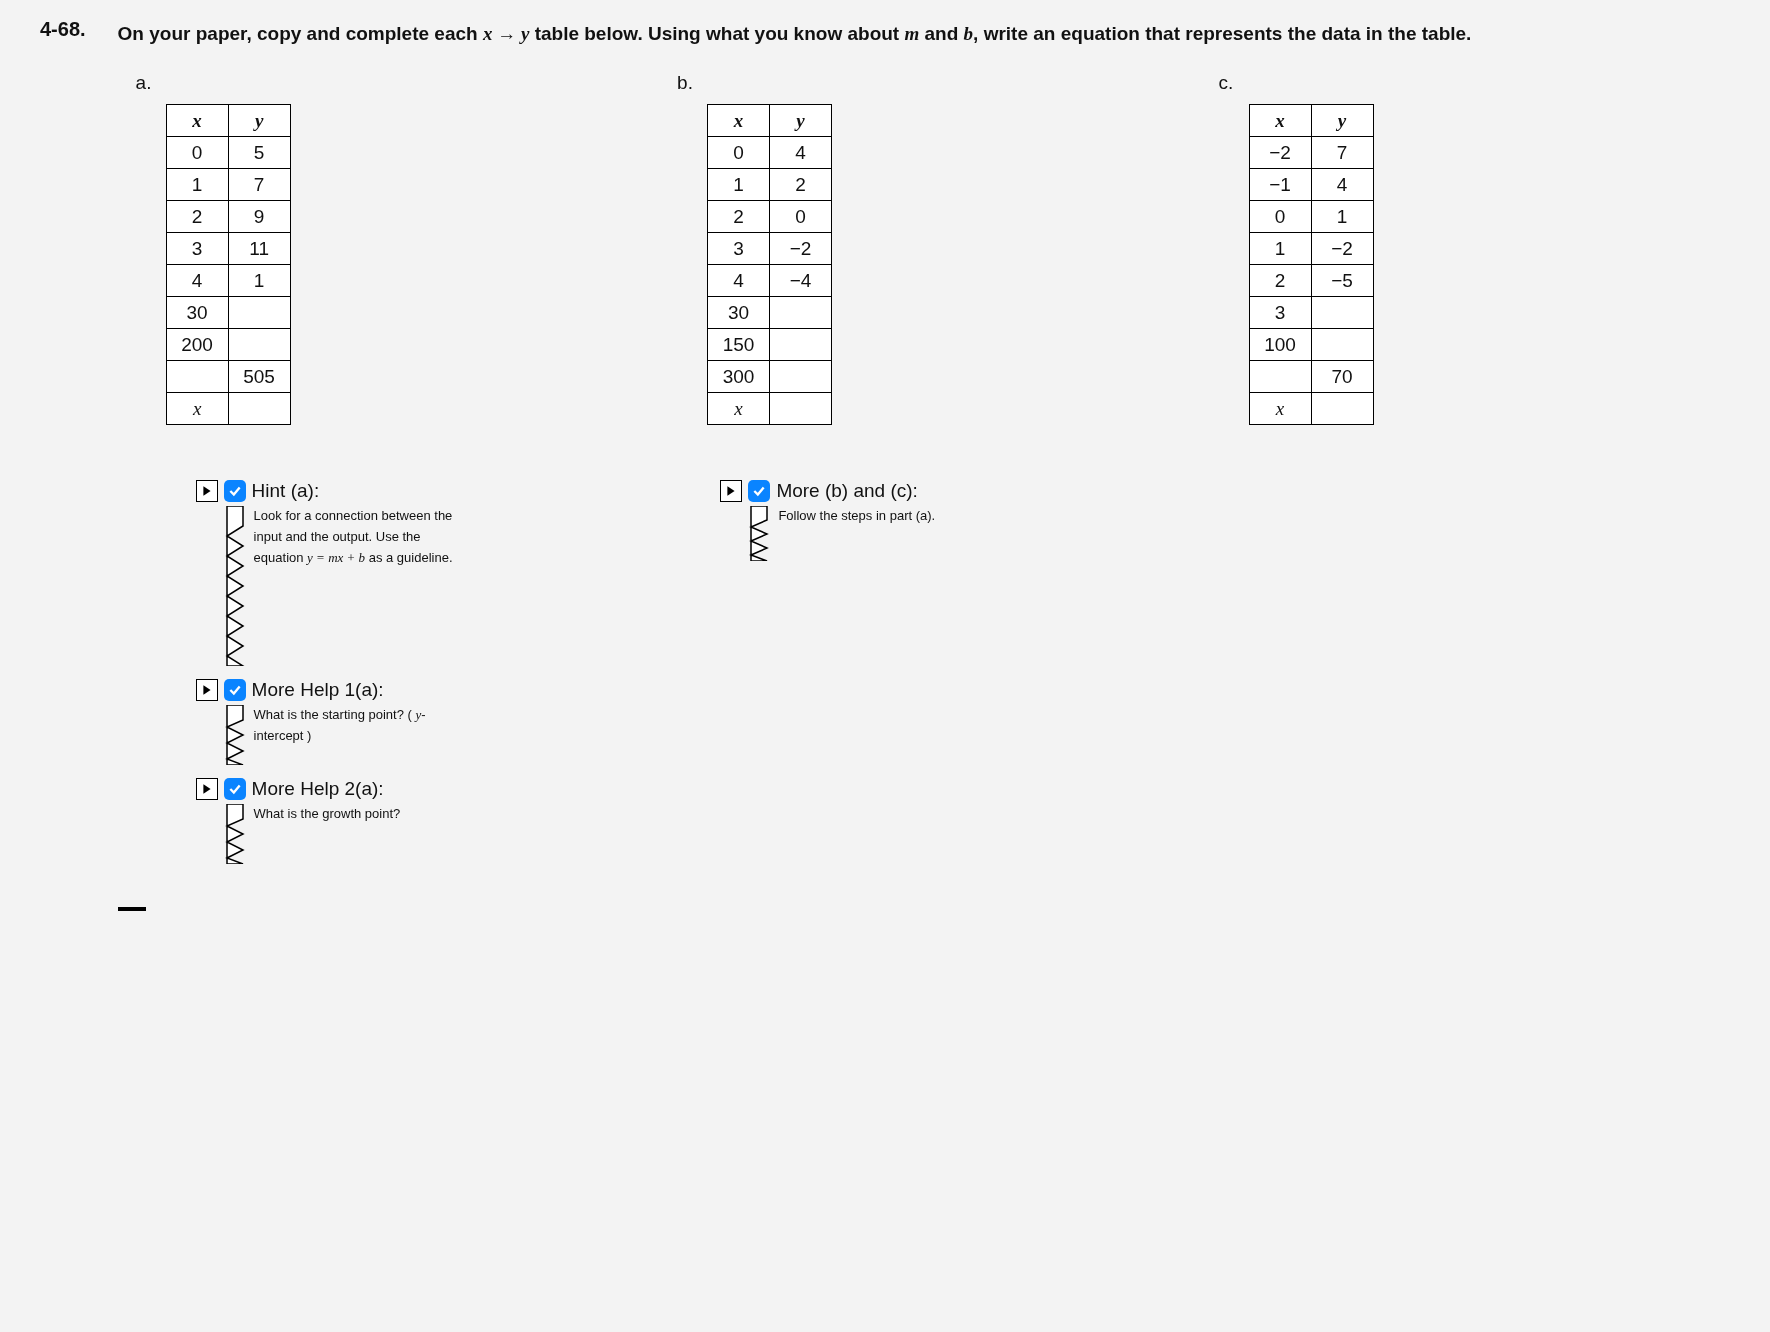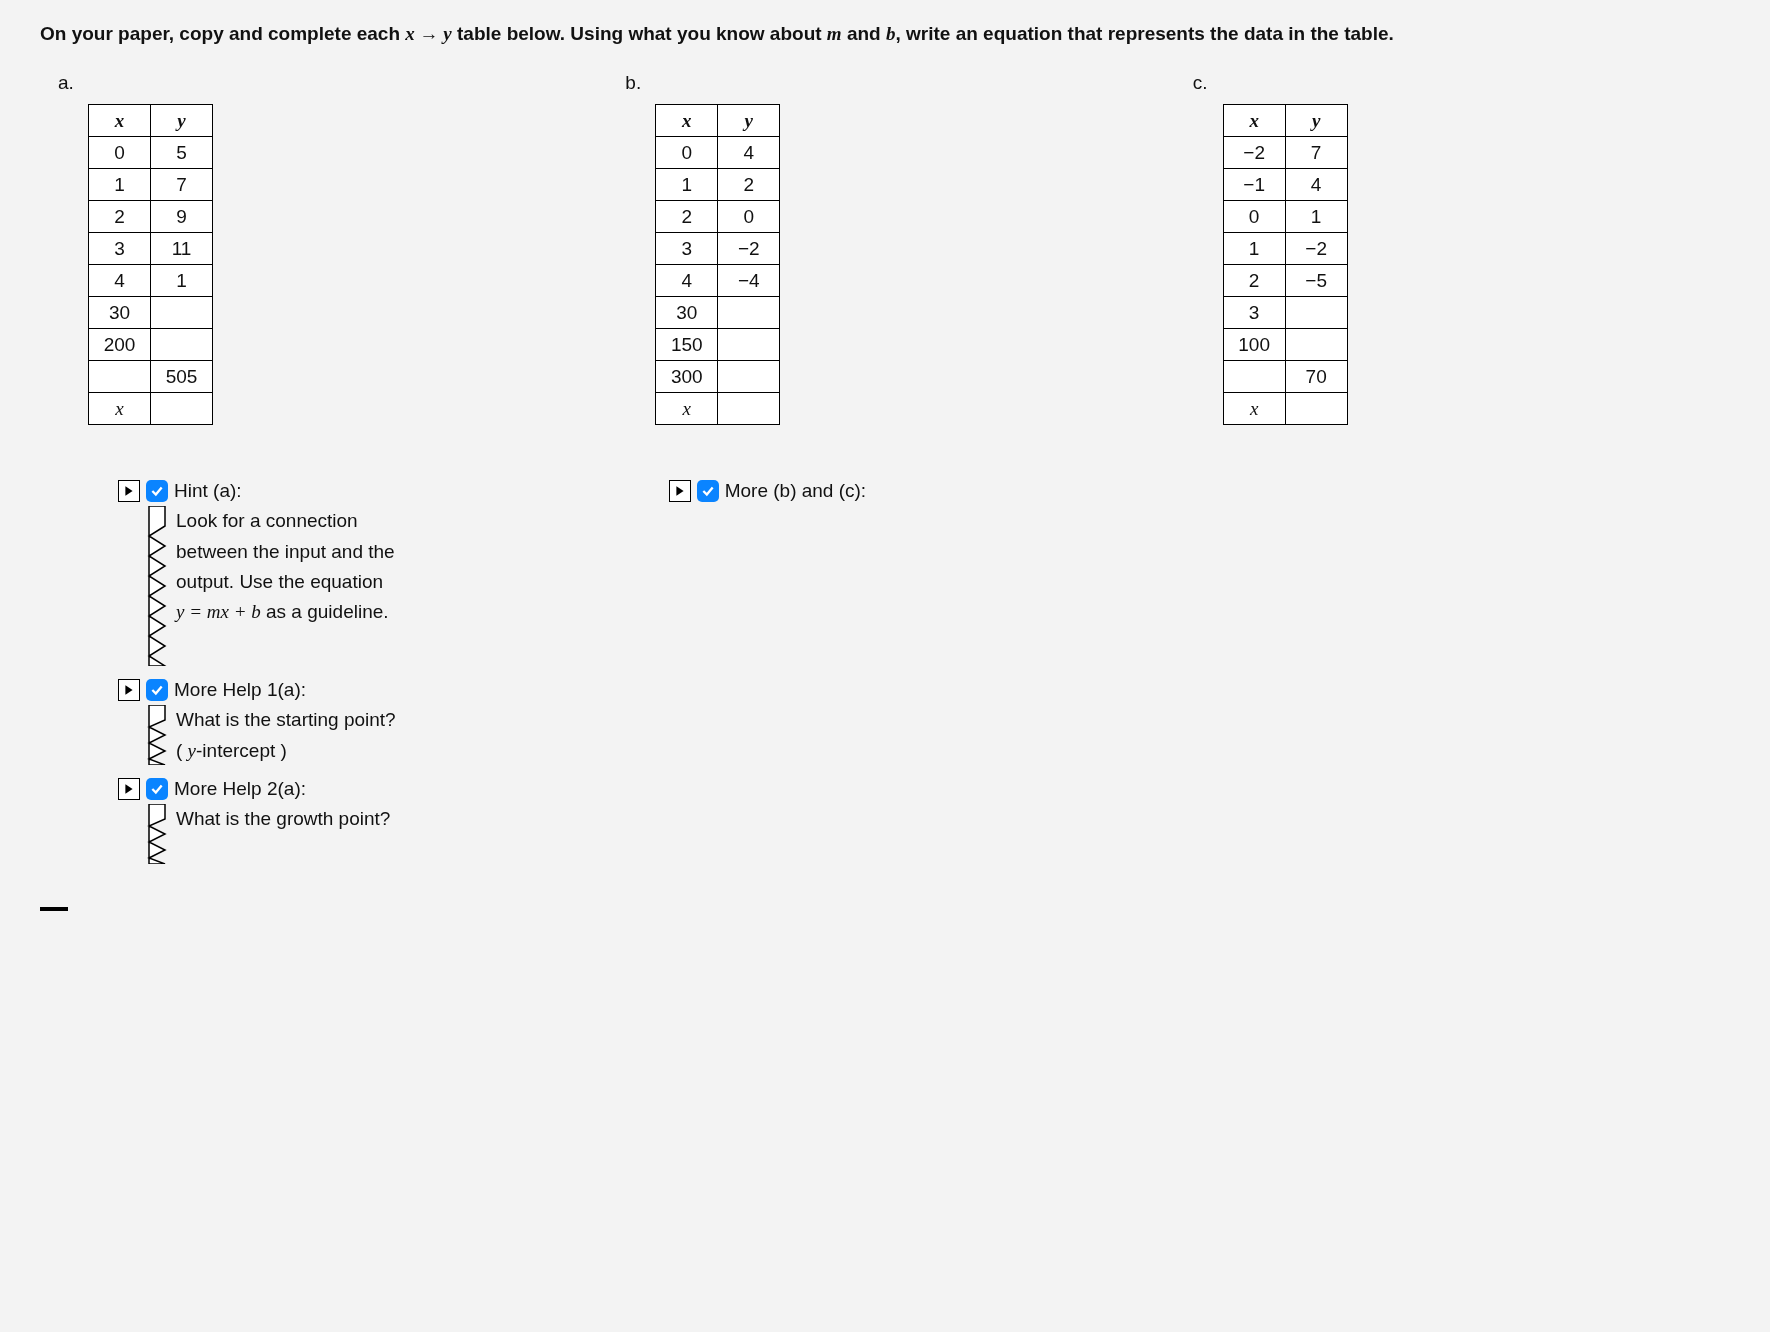--- a/index.html
+++ b/index.html
@@ -101,35 +101,36 @@
       display: flex;
       margin-left: 28px;
       margin-top: 4px;
       gap: 8px;
     }
     .zigzag {
       width: 22px;
       flex-shrink: 0;
     }
     .hint-text {
-      font-size: 19px;
+      font-size: 13px;
       line-height: 1.6;
       max-width: 220px;
     }
     .dash {
       margin-top: 30px;
       width: 28px;
       height: 4px;
       background: #000;
     }
   </style>
 </head>
 <body>
 
 <div class="problem">
+  <div class="prob-number">4-68.</div>
   <div class="prob-body">
     <p class="prompt">
       <span>On your paper, copy and complete each </span><span class="math-it">x → y</span><span> table below. Using what you know about </span><span class="math-it">m</span><span> and </span><span class="math-it">b</span><span>, write an equation that represents the data in the table.</span>
     </p>
 
     <div class="parts">
       <div class="part">
         <div class="part-label">a.</div>
         <table class="data-table">
           <tbody>
@@ -362,20 +363,28 @@
                   <path d="M2 1 L8 5 L2 9 Z" fill="#000"></path>
                 </svg>
             </span>
             <span class="check-badge">
               <svg viewBox="0 0 12 12">
                   <path d="M2 6 L5 9 L10 3" stroke="#fff" stroke-width="2" fill="none"></path>
                 </svg>
             </span>
             <span class="hint-title">More (b) and (c):</span>
           </div>
+          <div class="hint-body-wrap">
+            <span class="zigzag">
+              <svg viewBox="0 0 22 55" width="22" height="55">
+                  <path d="M3 0 L19 0 L19 14 L3 21 L19 28 L3 35 L19 42 L3 49 L19 55 L3 55 Z" fill="#fff" stroke="#000" stroke-width="1.5"></path>
+                </svg>
+            </span>
+            <div class="hint-text">Follow the steps in part (a).</div>
+          </div>
         </div>
       </div>
 
       <div class="hints-col"></div>
     </div>
 
     <div class="dash"></div>
   </div>
 </div>
 

